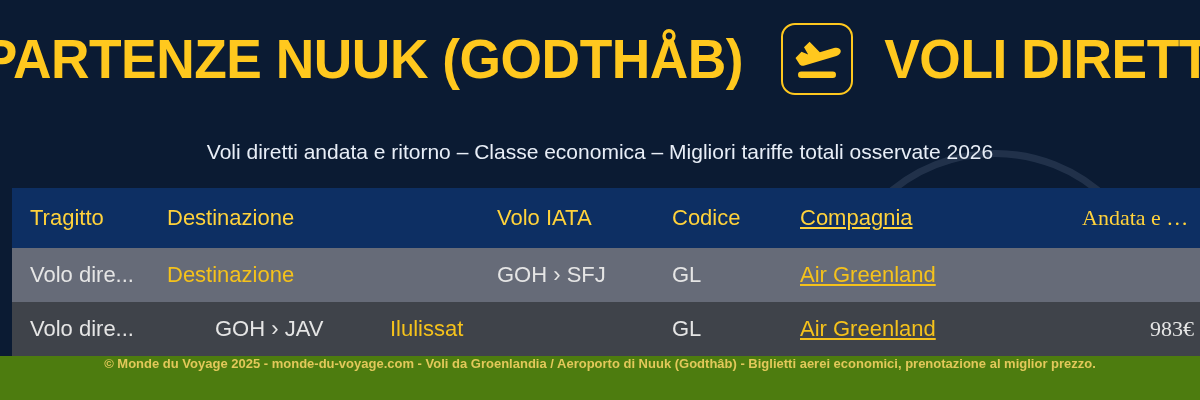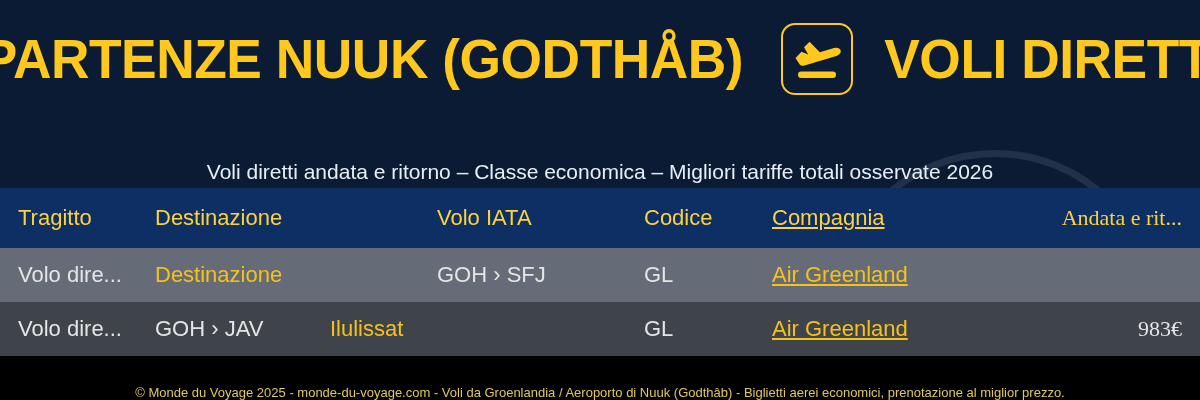--- a/index.html
+++ b/index.html
@@ -71,58 +71,58 @@
 
   
   .subtitle {
     position:absolute; left:0; top:140px;
     width:1200px;
     text-align:center;
     color:#e8eef7;
     font-size:21px;
     font-weight:400;
     white-space:nowrap;
-    margin-top:20px;
   }
 
   
-  .table { position:absolute; left:0; top:188px; width:1200px; }
+  .table { position:absolute; left:0; top:188px; width:1200px;padding-left:12px; }
 
   .row {
     position:relative;
     display:flex;
     align-items:center;
     width:1200px;
     white-space:nowrap;
   }
   .row.head   { height:60px; background:#0d2f63; }
   .row.even   { height:54px; background:#666b78; }
   .row.odd    { height:54px; background:#3f434a; }
 
   .c { overflow:hidden; text-overflow:ellipsis; white-space:nowrap; }
 
   .c-route  { width:155px; padding-left:18px; }
   .c-dest   { width:282px; }
-  .c-iata   { width:175px; }
-  .c-code   { width:128px;margin-left:32px; }
+  .c-iata   { width:175px;margin-left:48px; }
+  .c-code   { width:128px; }
   .c-comp   { width:282px;text-decoration:underline; }
   .c-price  { flex:1; text-align:right; padding-right:18px;font-family:Liberation Serif, serif; }
 
   .row.head .c { color:#ffd23b; font-size:22px; font-weight:400; }
 
   .row.even .c, .row.odd .c { font-size:22px; font-weight:400; color:#e5e5e5; }
   .row.even .c-dest, .row.odd .c-dest,
   .row.even .c-comp, .row.odd .c-comp { color:#f5c21b; }
 
   
   .footer {
     position:absolute; left:0; top:356px;
     width:1200px; height:44px;
-    display:flex; align-items:flex-end; justify-content:center;
-    background:#000000;
+    display:flex; align-items:flex-start; justify-content:center;
+    background:#4d7c0f;
+    font-weight:bold;
   }
   .footer-text {
     color:#e2c85a;
     font-size:13px;
     white-space:nowrap;
   }
 </style>
 </head>
 <body>
 

